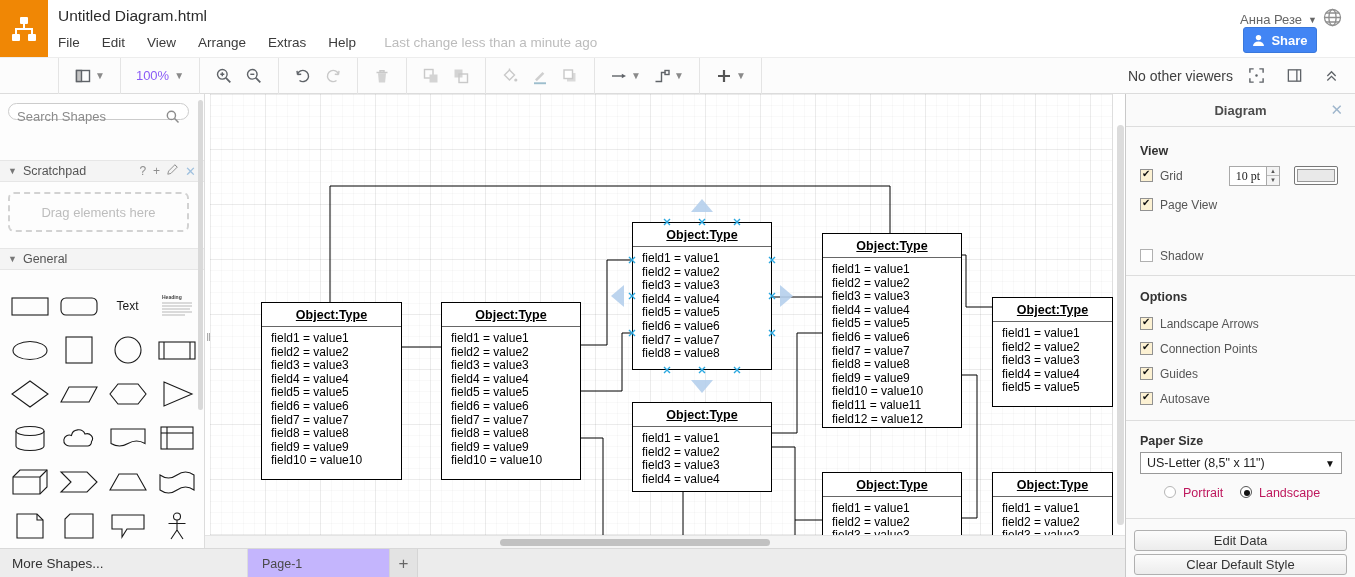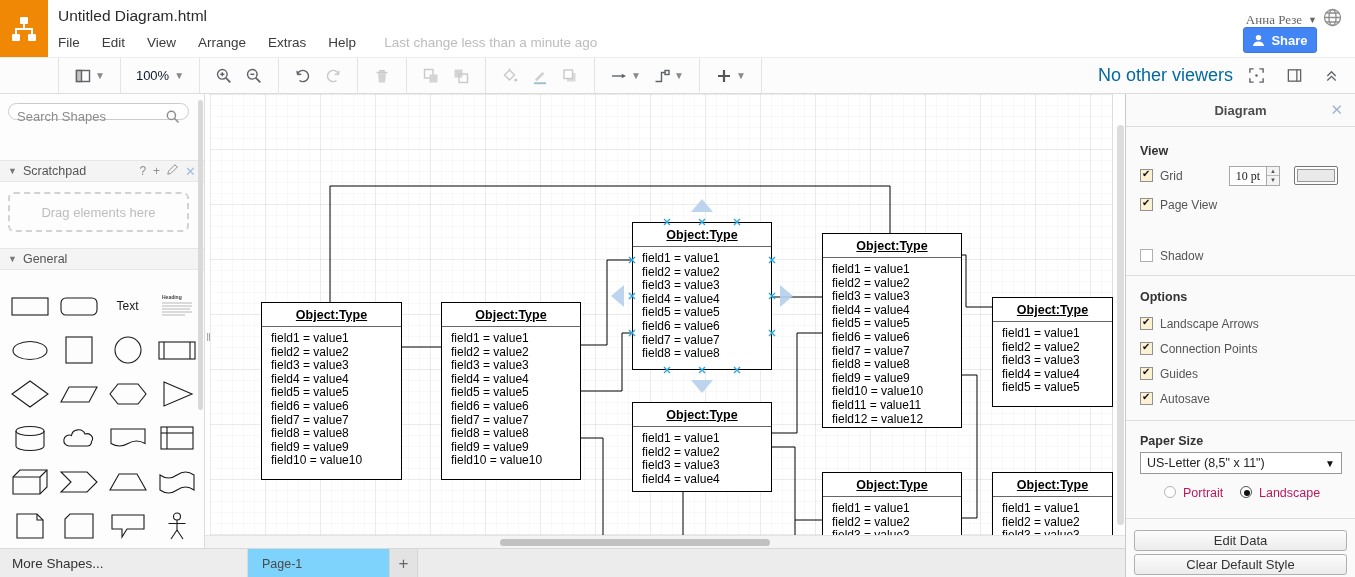--- a/index.html
+++ b/index.html
@@ -6,36 +6,36 @@
   html,body { font-family:"Liberation Sans", sans-serif; }
   #stage { position:relative; width:1355px; height:577px; background:#fff; overflow:hidden; }
 
   
   #header { position:absolute; left:0; top:0; width:1355px; height:57px; background:#fff; z-index:20; }
   #logo { position:absolute; left:0; top:0; width:48px; height:57px; background:#F08705; display:flex; align-items:center; justify-content:center; }
   #doc-title { position:absolute; left:58px; top:7px; font-size:15.5px; color:#2b2b2b; }
   #menubar { position:absolute; left:58px; top:32px; height:20px; display:flex; align-items:center; }
   .menu-item { font-size:13.5px; color:#3b3b3b; margin-right:22px; cursor:pointer; }
   #save-status { font-size:13.5px; color:#bcbcbc; margin-left:6px; }
-  #user-area { position:absolute; right:13px; top:8px; display:flex; align-items:center; gap:6px;font-family:Liberation Serif, serif; }
+  #user-area { position:absolute; right:13px; top:8px; display:flex; align-items:center; gap:6px; }
   #user-name { font-size:13px; color:#666; }
   .mini-caret { font-size:9px; color:#666; }
   #share-btn { position:absolute; right:38px; top:27px; width:74px; height:26px; background:#4285f4; border:1px solid #3a78dc; border-radius:3px; color:#fff; font-size:13px; font-weight:bold; display:flex; align-items:center; justify-content:center; gap:6px; cursor:pointer; }
 
   
   #toolbar { position:absolute; left:0; top:57px; width:1355px; height:37px; background:#fcfcfc; border-top:1px solid #ededed; border-bottom:1px solid #dcdcdc; display:flex; align-items:center; padding-left:58px; z-index:20; }
   .tb-group { display:flex; align-items:center; height:36px; padding:0 9px; border-right:1px solid #e4e4e4; }
   .tb-group:first-child { border-left:1px solid #e4e4e4; }
   .tb-btn { display:flex; align-items:center; padding:4px 4px; margin:0 2px; cursor:pointer; border-radius:2px; }
   .tb-btn svg { display:block; }
   .tb-btn .caret { font-size:10px; color:#8a8a8a; margin-left:3px; }
   .tb-btn.disabled { opacity:1; }
-  .tb-label { font-size:13px; color:#0f172a; margin-right:2px; }
+  .tb-label { font-size:13px; color:#8b5cf6; margin-right:2px; }
   #toolbar-right { position:absolute; right:10px; top:57px; height:37px; display:flex; align-items:center; gap:9px; z-index:21; }
-  #viewers-label { font-size:18px; color:#0369a1; }
+  #viewers-label { font-size:14px; color:#404040; }
 
   
   #sidebar { position:absolute; left:0; top:94px; width:205px; height:483px; background:#fdfdfd; border-right:1px solid #dcdcdc; z-index:10; }
   #search-box { position:absolute; left:8px; top:9px; width:181px; height:17px; border:1px solid #ccc; border-radius:12px; background:#fff; }
   #search-input { position:absolute; left:8px; top:5px; width:145px; border:none; outline:none; font-size:13px; color:#444; background:transparent; font-family:"Liberation Sans",sans-serif; }
   #search-input::placeholder { color:#8b8b8b; opacity:1; }
   .side-section-bar { position:absolute; left:0; width:204px; height:22px; background:#f4f4f4; border-top:1px solid #e6e6e6; border-bottom:1px solid #e6e6e6; display:flex; align-items:center; padding:0 8px; }
   .side-section-bar .tri { font-size:9px; color:#777; margin-right:6px; }
   .side-section-bar .lbl { font-size:12.5px; color:#555; }
   #scratchpad-bar { top:66px; }
@@ -74,21 +74,21 @@
 
   
   #hscroll-track { position:absolute; left:205px; top:535px; width:920px; height:13px; background:#f4f4f4; border-top:1px solid #e4e4e4; z-index:6; }
   #hscroll-thumb { position:absolute; left:295px; top:3px; width:270px; height:7px; background:#c1c1c1; border-radius:4px; cursor:pointer; }
   #vscroll-track { position:absolute; left:1117px; top:95px; width:7px; height:440px; z-index:6; }
   #vscroll-thumb { position:absolute; left:0; top:30px; width:7px; height:400px; background:#dcdcdc; border-radius:4px; cursor:pointer; }
 
   
   #page-bar { position:absolute; left:205px; top:548px; width:920px; height:29px; background:#ececec; border-top:1px solid #d8d8d8; z-index:11; }
   #pages-menu-btn { position:absolute; left:17px; top:0; width:26px; height:29px; background:#e3e3e3; border-left:1px solid #d5d5d5; border-right:1px solid #d5d5d5; display:flex; align-items:center; justify-content:center; color:#777; font-size:13px; cursor:pointer; }
-  #page-tab { position:absolute; left:43px; top:0; width:142px; height:29px; background:#7dd3fc; border-right:1px solid #d5d5d5; display:flex; align-items:center; padding-left:14px; cursor:pointer; }
+  #page-tab { position:absolute; left:43px; top:0; width:142px; height:29px; background:#c4b5fd; border-right:1px solid #d5d5d5; display:flex; align-items:center; padding-left:14px; cursor:pointer; }
   #page-tab span { font-size:12.5px; color:#4a4a4a; }
   #add-page-btn { position:absolute; left:185px; top:0; width:28px; height:29px; background:#e3e3e3; border-right:1px solid #d5d5d5; display:flex; align-items:center; justify-content:center; color:#666; font-size:17px; cursor:pointer; }
 
   
   #right-panel { position:absolute; left:1125px; top:94px; width:230px; height:483px; background:#fafafa; border-left:1px solid #c9c9c9; z-index:10;padding-left:24px; }
   #rp-titlebar { position:absolute; left:0; top:0; width:229px; height:33px; border-bottom:1px solid #ddd; }
   #rp-title { position:absolute; left:0; top:9px; width:229px; text-align:center; font-size:13px; font-weight:bold; color:#4d4d4d; }
   #rp-close { position:absolute; right:12px; top:8px; color:#9fb6cc; font-size:15px; cursor:pointer; line-height:15px; }
   .rp-heading { position:absolute; left:14px; font-size:12.5px; font-weight:bold; color:#333; }
   .rp-row { position:absolute; left:14px; right:14px; height:22px; }

